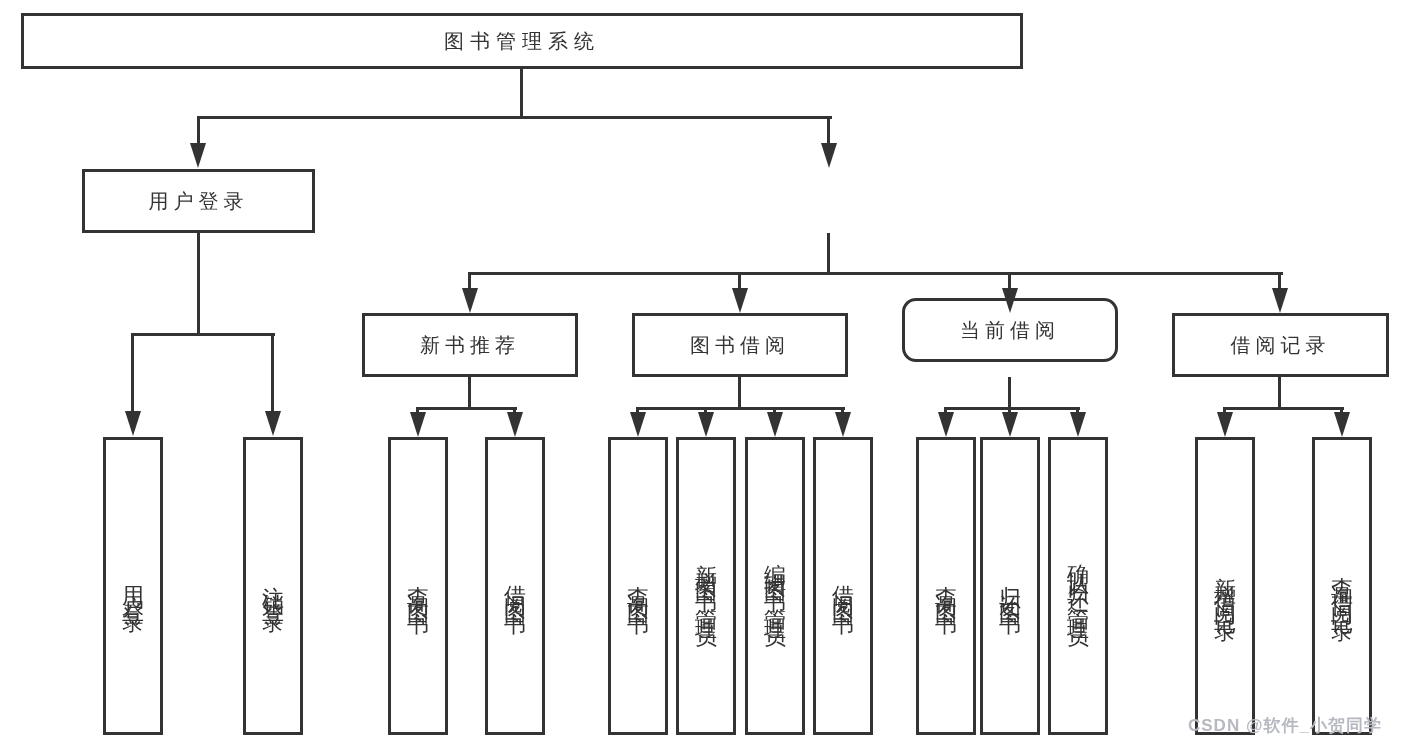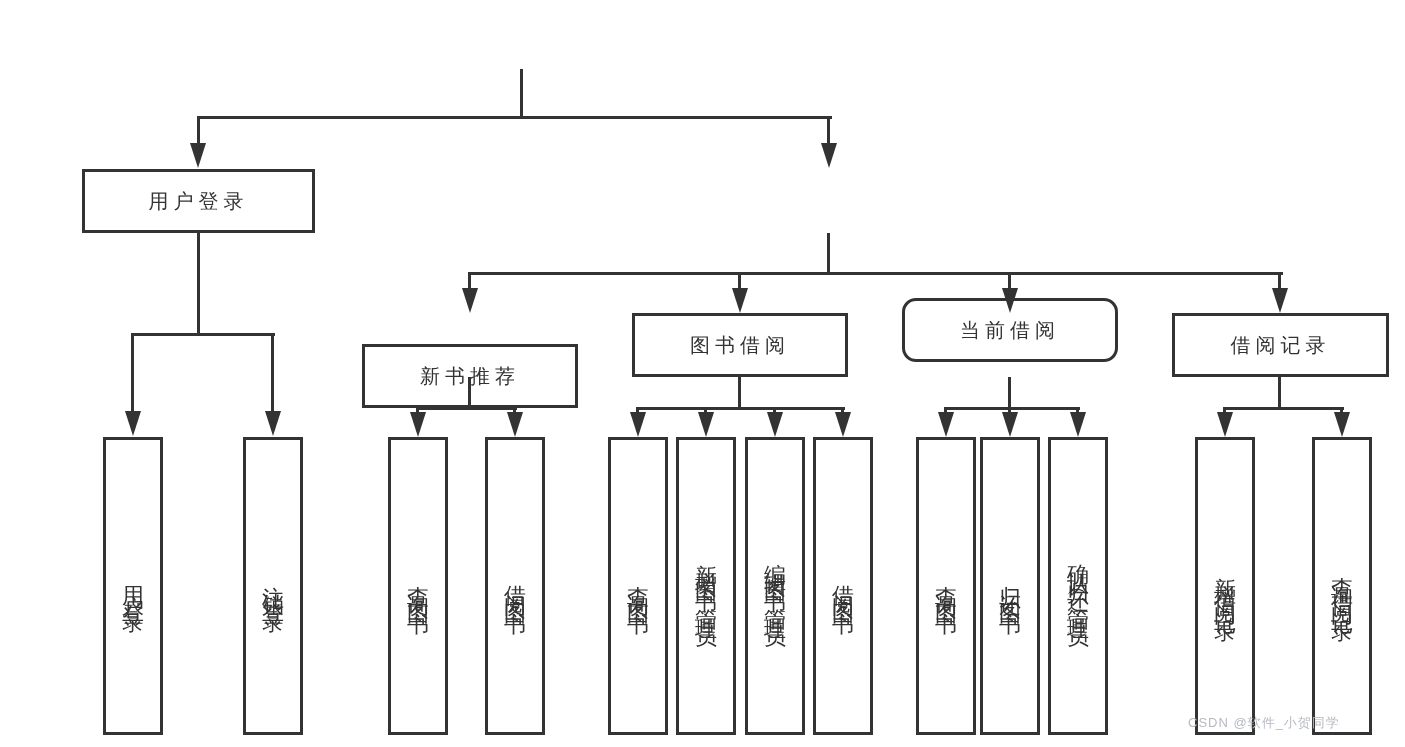--- a/index.html
+++ b/index.html
@@ -16,35 +16,38 @@
   .leaf span{writing-mode:vertical-rl;text-orientation:mixed;font-size:22px;
              letter-spacing:9px;color:#333333;line-height:1;}
 
   
   .vline{position:absolute;width:3px;background:#333333;}
   .hline{position:absolute;height:3px;background:#333333;}
   .arrow{position:absolute;width:0;height:0;border-left:8px solid transparent;
          border-right:8px solid transparent;border-top:25px solid #333333;}
 
   
-  .watermark{position:absolute;left:1188px;top:714px;font-size:13px;letter-spacing:1px;
-             color:#b6bac0;z-index:10;white-space:nowrap;}
+  .watermark{position:absolute;left:1188px;top:714px;font-size:17px;letter-spacing:1px;
+             color:#b6bac0;z-index:10;white-space:nowrap;font-weight:bold;}
 </style>
 </head>
 <body>
 
 <div class="canvas">
 
+  <div class="node node-root" style="left:21px;top:13px;width:1002px;height:56px;">
+    <span>图书管理系统</span>
+  </div>
 
   <div class="node node-l2" style="left:82px;top:169px;width:233px;height:64px;">
     <span>用户登录</span>
   </div>
 
 
-  <div class="node node-l3" style="left:362px;top:313px;width:216px;height:64px;margin-top:31px;">
+  <div class="node node-l3" style="left:362px;top:313px;width:216px;height:64px;">
     <span>新书推荐</span>
   </div>
 
   <div class="node node-l3" style="left:632px;top:313px;width:216px;height:64px;font-family:Liberation Serif, serif;">
     <span>图书借阅</span>
   </div>
 
   <div class="node node-l3" style="left:902px;top:298px;width:216px;height:64px;border-radius:14px;">
     <span>当前借阅</span>
   </div>

